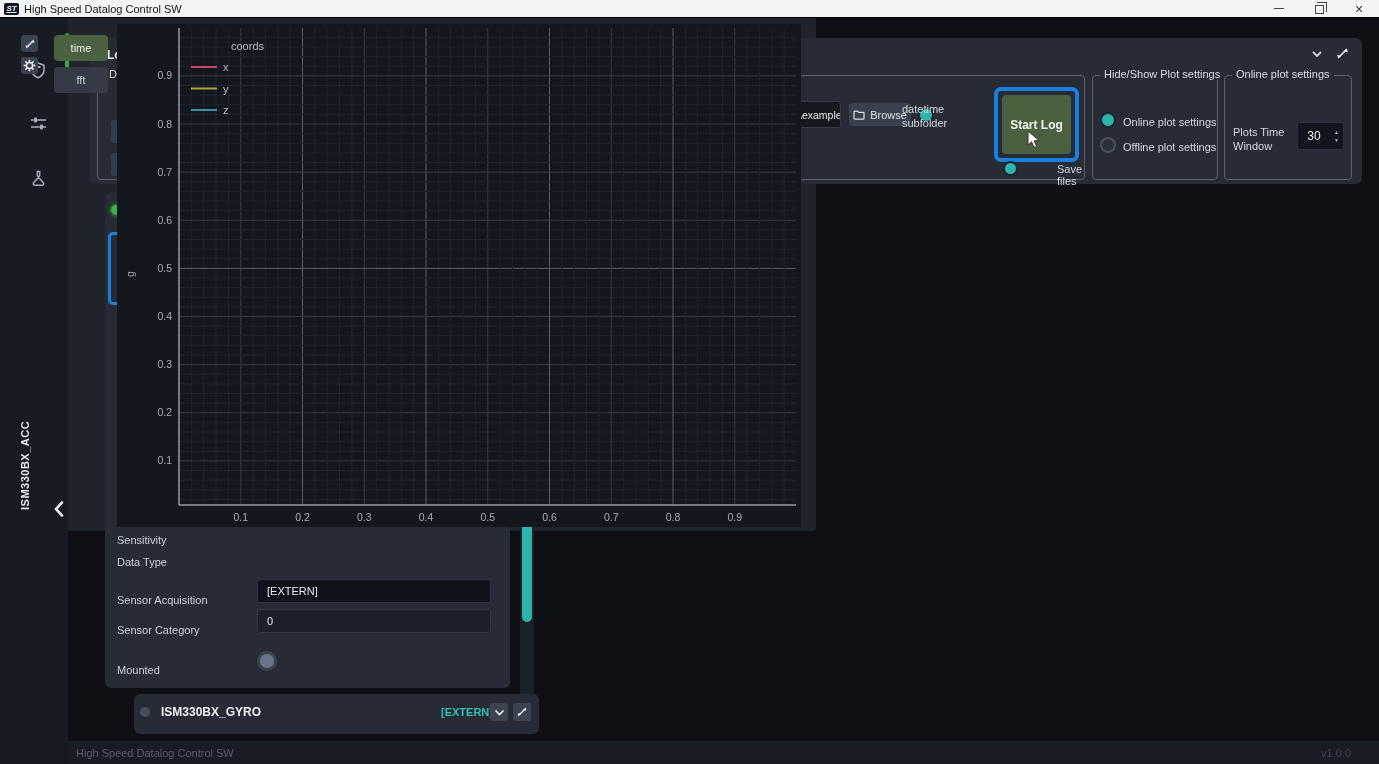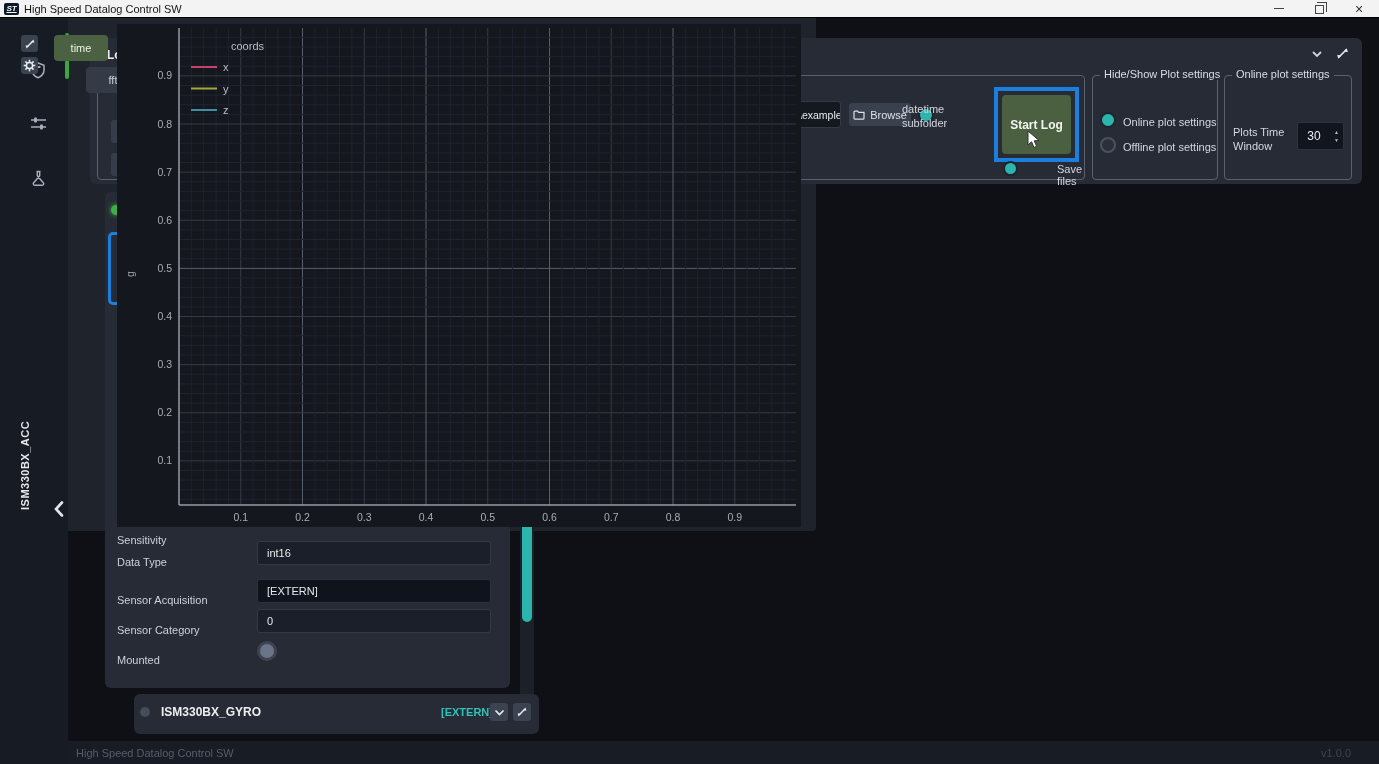--- a/index.html
+++ b/index.html
@@ -73,31 +73,31 @@
   
   .scroll-track{position:absolute;left:520px;top:192px;width:14px;height:540px;background:#1b2029;border-radius:7px;}
   .thumb-grey{position:absolute;left:522px;top:196px;width:10px;height:30px;background:#3e4552;border-radius:5px;}
   .thumb-teal{position:absolute;left:522px;top:488px;width:10px;height:134px;background:#2cb5ac;border-radius:5px;}
 
   
   #plot-panel{left:546px;top:186px;width:816px;height:531px;background:#1e232c;border-radius:4px;}
   #chart-canvas{position:absolute;left:117px;top:24px;width:684px;height:503px;background:#14171e;}
   .plot-tab{position:absolute;left:54px;width:54px;height:26px;border-radius:4px;display:flex;align-items:center;justify-content:center;font-size:11px;}
   .tab-active{background:#4c6142;color:#eef2e6;}
-  .tab-idle{background:#343b47;color:#ccd1d9;margin-left:32px;}
+  .tab-idle{background:#343b47;color:#ccd1d9;}
   .v-label{position:absolute;left:19px;top:420px;height:90px;writing-mode:vertical-rl;transform:rotate(180deg);
     font-weight:bold;font-size:11px;color:#e4e7ec;letter-spacing:.5px;}
 
   
   .spinner{position:absolute;background:#11151d;border:1px solid #2c3340;border-radius:3px;display:flex;align-items:center;}
   .spin-val{flex:1;text-align:center;color:#eceef2;font-size:12px;}
   .spin-arrows{width:13px;display:flex;flex-direction:column;align-items:center;gap:3px;color:#b6bcc6;font-size:5px;line-height:1;}
 
   
-  .start-wrap{position:absolute;border:4px solid #1b7fdb;border-radius:0;}
+  .start-wrap{position:absolute;border:4px solid #1b7fdb;border-radius:7px;}
   .start-btn{position:absolute;left:4px;top:4px;right:4px;bottom:4px;background:#4b6041;border-radius:4px;
     display:flex;align-items:center;justify-content:center;color:#f2f4ee;font-weight:bold;font-size:12px;}
 
   .sd-status{position:absolute;color:#cf3b30;font-weight:bold;font-size:11px;}
 
   
   .statusbar{position:absolute;left:68px;top:741px;width:1311px;height:23px;background:#181c24;
     display:flex;align-items:center;color:#575e69;font-size:11px;}
   .statusbar .ver{margin-left:auto;margin-right:28px;color:#3e444e;}
 
@@ -324,37 +324,34 @@
           <span class="slabel">SD Data Packet Size</span>
           <div class="inp">
             <span>192</span>
           </div>
         </div>
         <div class="srow" style="top:210px">
           <span class="slabel">Sensitivity</span>
         </div>
         <div class="srow" style="top:232px">
           <span class="slabel">Data Type</span>
-          <div class="inp">
-            <span>int16</span>
-          </div>
         </div>
         <div class="srow" style="top:270px">
           <span class="slabel">Sensor Acquisition</span>
           <div class="inp dark">
             <span>[EXTERN]</span>
           </div>
         </div>
         <div class="srow" style="top:300px">
           <span class="slabel">Sensor Category</span>
           <div class="inp">
             <span>0</span>
           </div>
         </div>
-        <div class="srow" style="top:330px">
+        <div class="srow" style="top:340px">
           <span class="slabel">Mounted</span>
           <span class="knob"></span>
         </div>
       </div>
   </div>
 
   <div class="scroll-track"></div>
   <div class="thumb-grey"></div>
   <div class="thumb-teal"></div>
 

